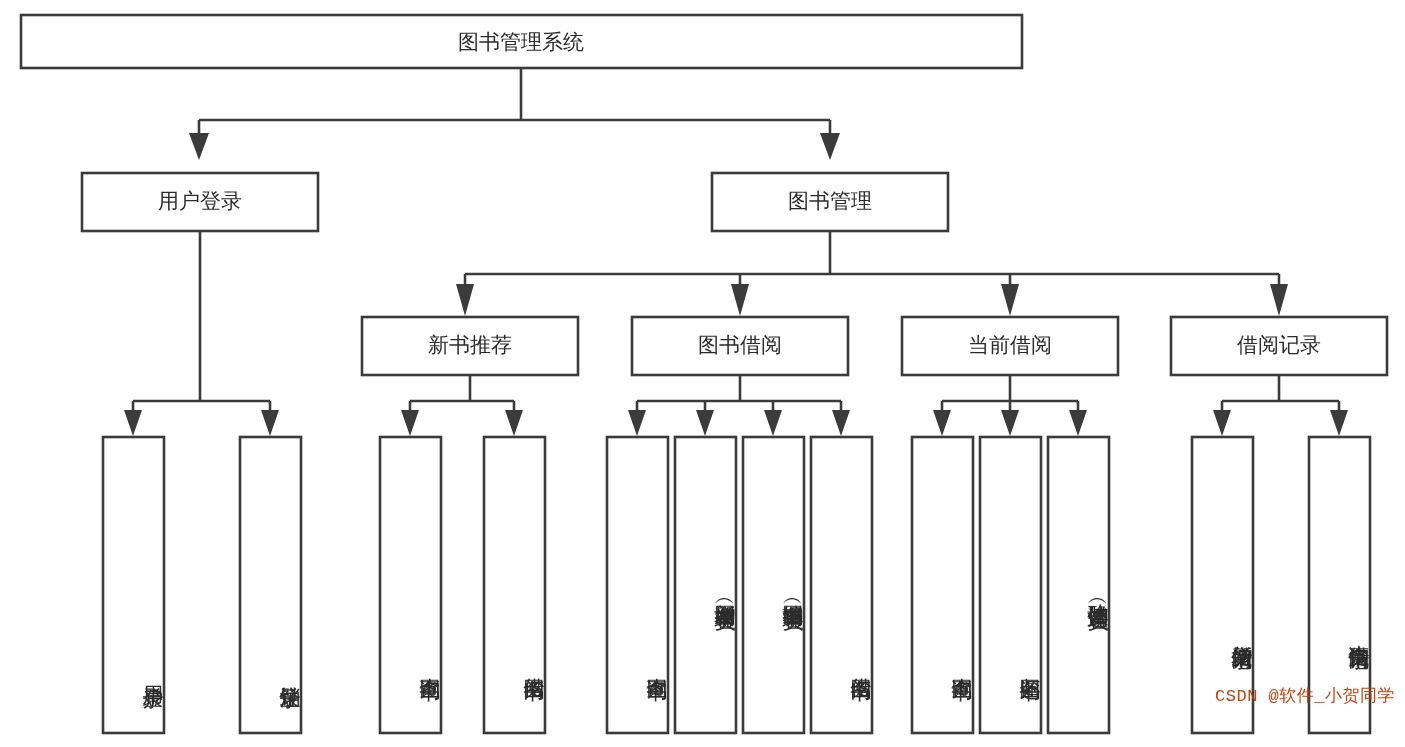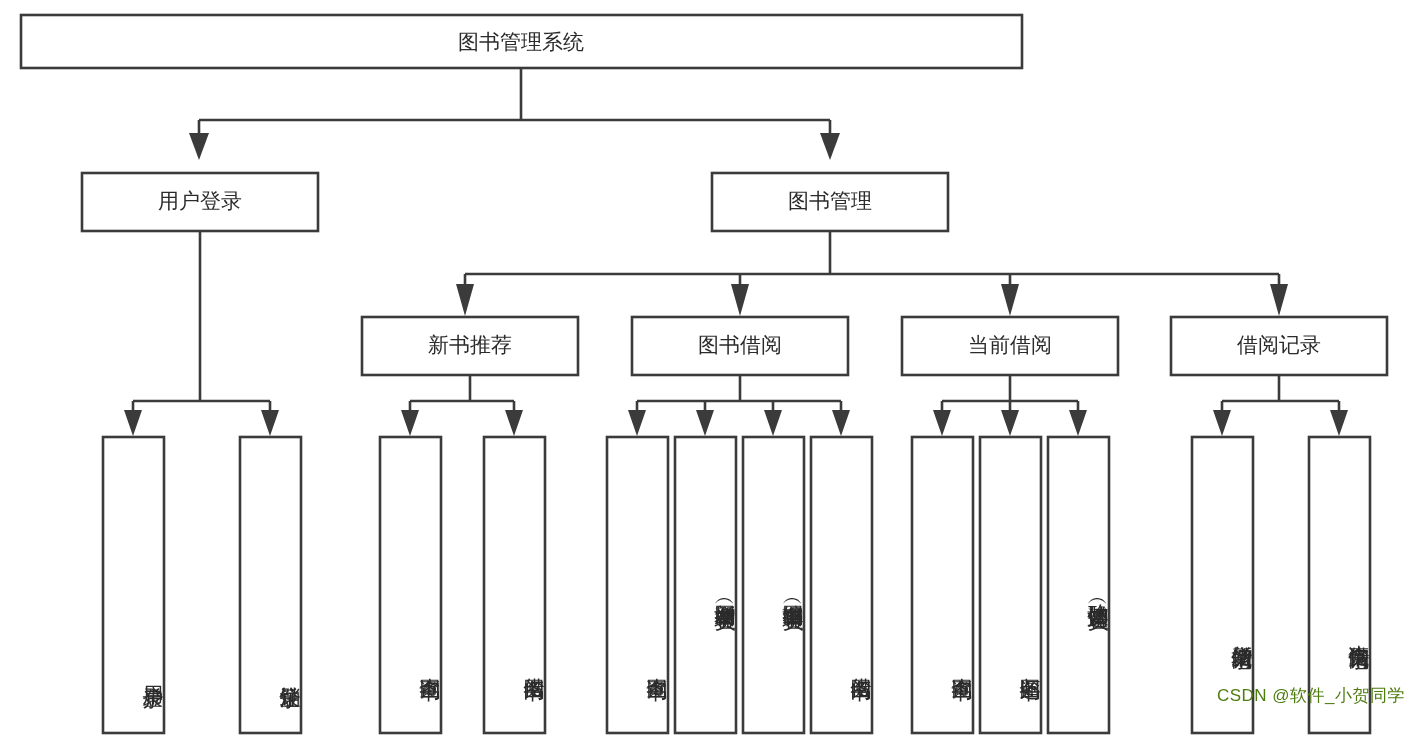--- a/index.html
+++ b/index.html
@@ -59,25 +59,25 @@
     letter-spacing: 1px;
     line-height: 1;
     white-space: nowrap;
     pointer-events: none;
     display: flex;
     align-items: flex-start;
     justify-content: center;
   }
   .watermark {
     position: absolute;
-    right: 0;
+    right: 10px;
     bottom: 6px;
-    font-family: Liberation Sans, sans-serif;
+    font-family: Liberation Mono, monospace;
     font-size: 17px;
-    color: #4d7c0f;
+    color: #c2410c;
     white-space: nowrap;
     letter-spacing: 0.5px;
   }
 </style>
 </head>
 <body>
 
 <div id="diagram-root">
 
   <svg class="diagram-svg" viewBox="0 0 1405 747" xmlns="http://www.w3.org/2000/svg">

